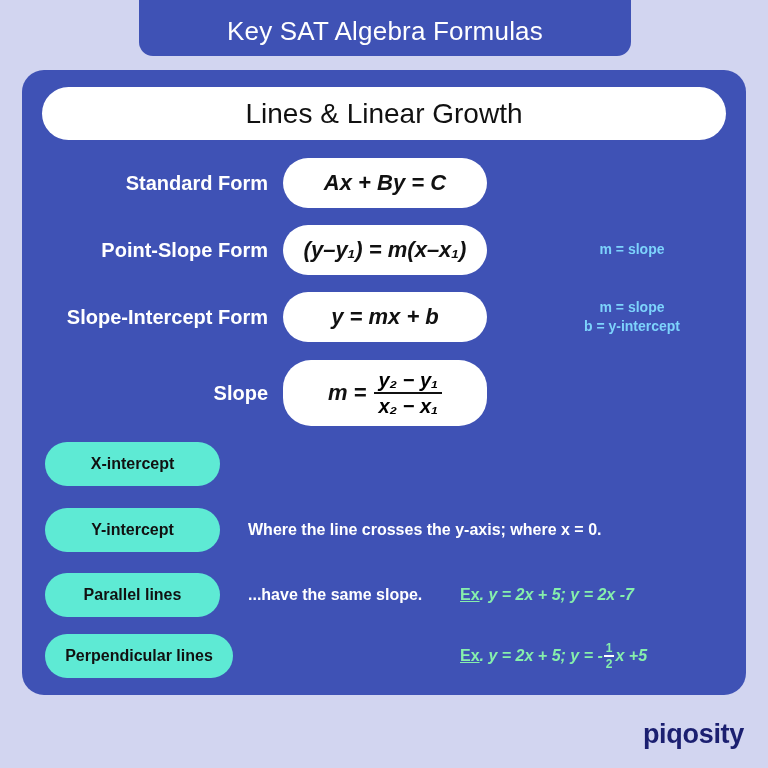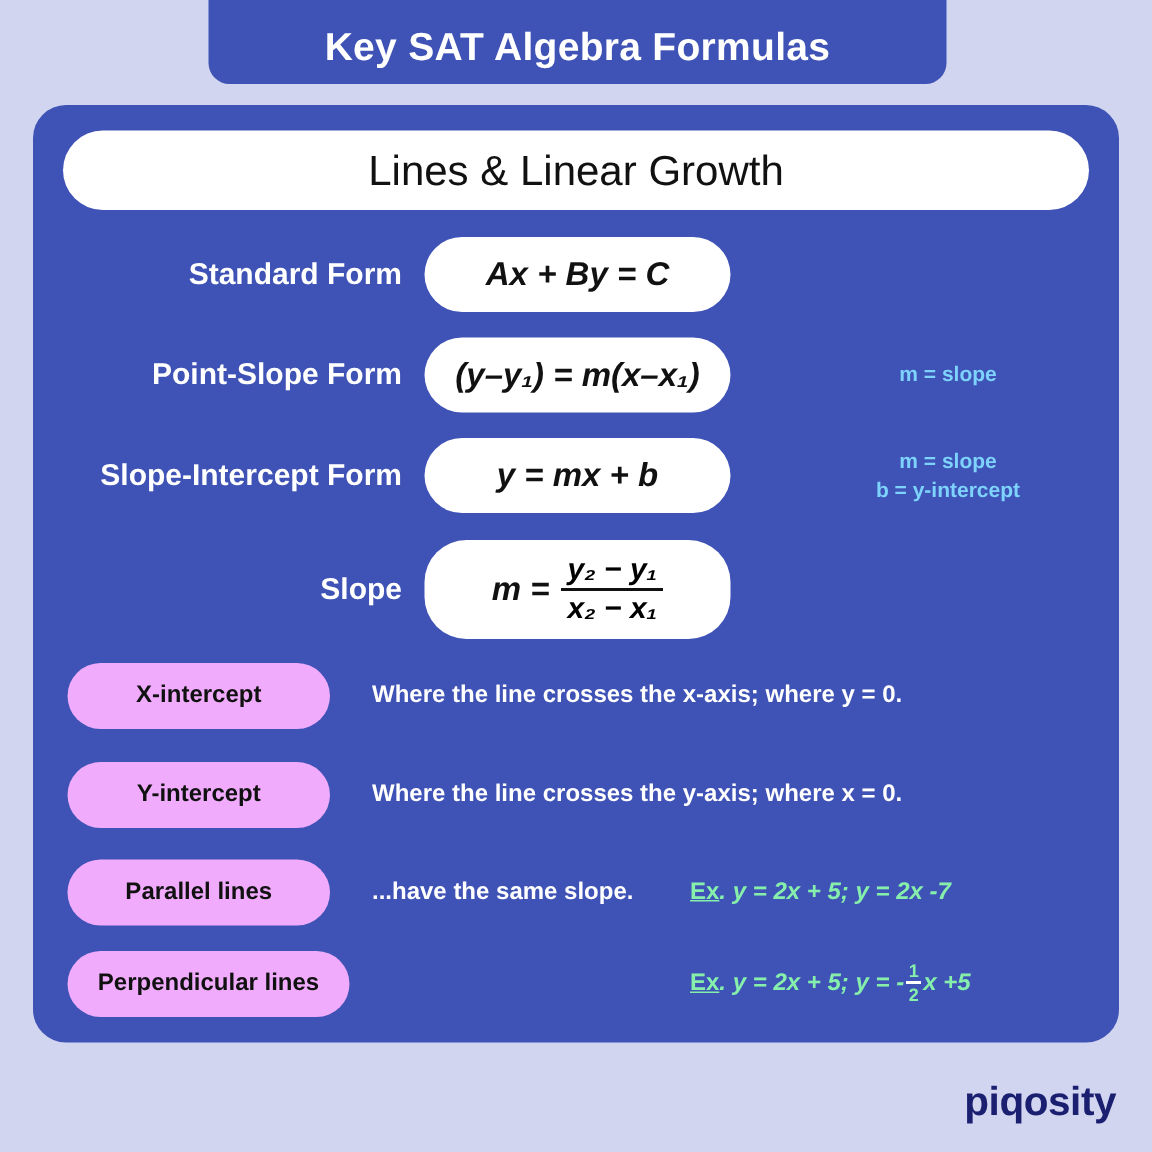--- a/index.html
+++ b/index.html
@@ -12,21 +12,21 @@
   }
   
   #title-banner{
     position:absolute;left:139px;top:-20px;width:492px;height:76px;
     background:#3f52b5;
     border-radius:14px;
     display:flex;align-items:flex-end;justify-content:center;
     padding-bottom:9px;box-sizing:border-box;
   }
   #title-banner .title-text{
-    color:#ffffff;font-size:26px;font-weight:bold;letter-spacing:.2px;
+    color:#ffffff;font-size:26px;font-weight:normal;letter-spacing:.2px;
   }
   
   #main-panel{
     position:absolute;left:22px;top:70px;width:724px;height:625px;
     background:#3f52b5;border-radius:22px;
     box-sizing:border-box;
   }
   
   #section-header{
     position:absolute;left:20px;top:17px;width:684px;height:53px;
@@ -66,21 +66,21 @@
   }
   .frac .num{
     padding:0 4px 1px 4px;border-bottom:2.5px solid #111111;
     font-size:20px;font-weight:bold;font-style:italic;line-height:22px;
   }
   .frac .den{padding:1px 4px 0 4px;font-size:20px;font-weight:bold;font-style:italic;line-height:22px;}
   
   .def-row{position:absolute;left:0;width:724px;height:50px;}
   .def-pill{
     position:absolute;left:23px;top:0;height:44px;
-    background:#f0abfc;border-radius:22px;
+    background:#5eead4;border-radius:22px;
     display:flex;align-items:center;justify-content:center;
     box-sizing:border-box;padding:0 14px;
   }
   .def-pill .def-term{color:#111111;font-size:16px;font-weight:bold;white-space:nowrap;}
   .def-text{
     position:absolute;top:0;height:44px;line-height:44px;
     color:#ffffff;font-size:16px;font-weight:bold;white-space:nowrap;
   }
   .def-example{
     position:absolute;top:0;height:44px;line-height:44px;
@@ -150,21 +150,20 @@
         <span class="num">y₂ − y₁</span>
         <span class="den">x₂ − x₁</span>
       </span>
     </div>
   </div>
 
   <div class="def-row" style="top:372px;">
     <div class="def-pill" style="width:175px;">
       <span class="def-term">X-intercept</span>
     </div>
-    <div class="def-text" style="left:226px;">Where the line crosses the x-axis; where y = 0.</div>
   </div>
 
   <div class="def-row" style="top:438px;">
     <div class="def-pill" style="width:175px;">
       <span class="def-term">Y-intercept</span>
     </div>
     <div class="def-text" style="left:226px;">Where the line crosses the y-axis; where x = 0.</div>
   </div>
 
   <div class="def-row" style="top:503px;padding-left:32px;">

